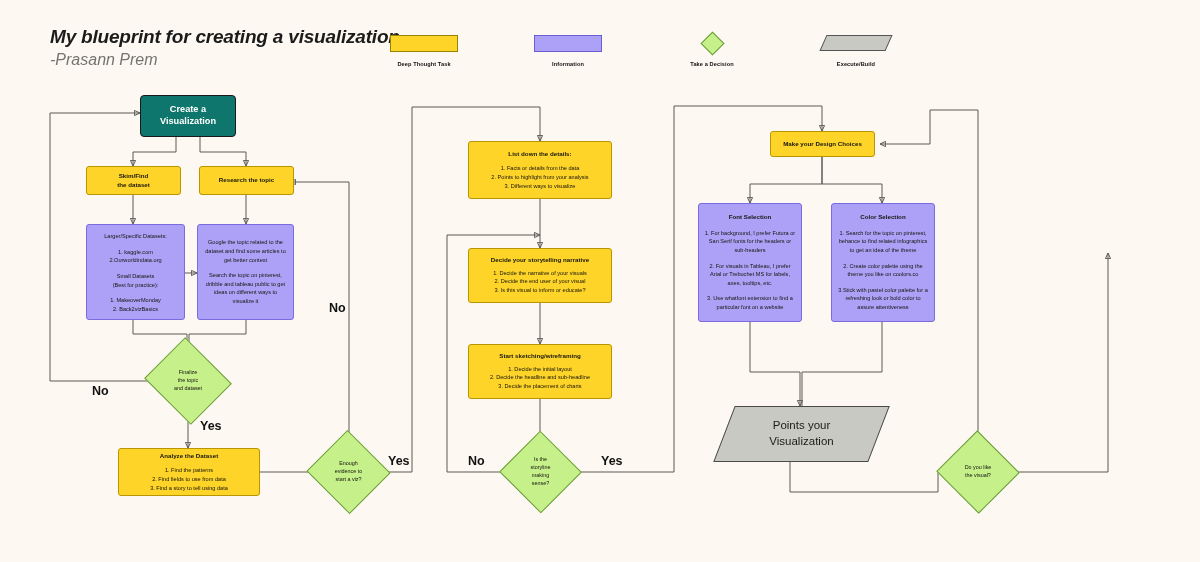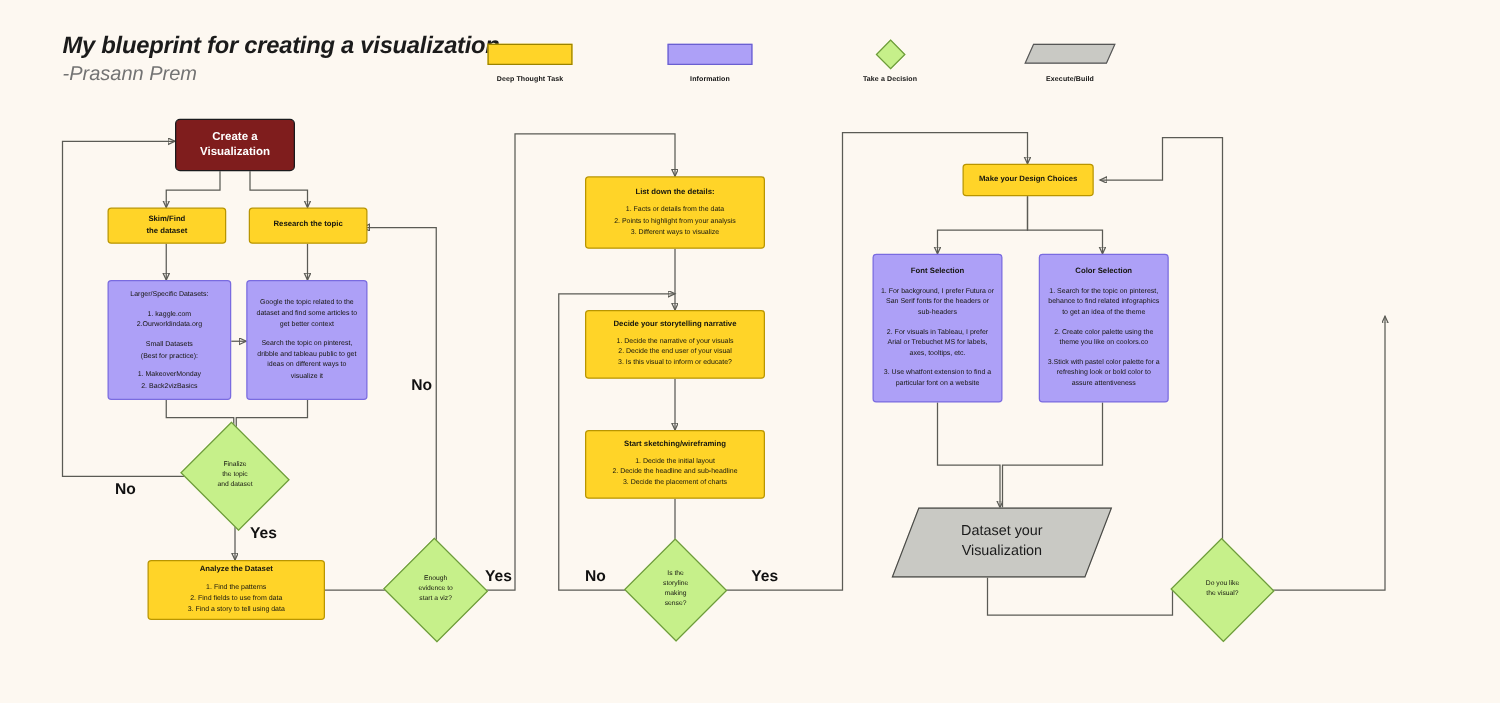--- a/index.html
+++ b/index.html
@@ -48,21 +48,21 @@
   
   .node { position: absolute; }
   .box {
     border-radius: 3px;
     display: flex; flex-direction: column; align-items: center; justify-content: center;
     text-align: center; padding: 5px 4px;
   }
   .box.task { background: #FFD428; border: 1px solid #B99500; }
   .box.info { background: #ADA0F7; border: 1px solid #7A6BE0; }
   .box.start {
-    background: #7f1d1d; border: 1px solid #1a1a1d; border-radius: 4px;
+    background: #0f766e; border: 1px solid #1a1a1d; border-radius: 4px;
     color: #fff;
     align-items: center;
   }
   .hdr { font-size: 6.2px; font-weight: bold; color: #16160f; line-height: 1.35; }
   .body-l { font-size: 5.6px; color: #16160f; line-height: 1.55; margin-top: 6px; }
   .body-l.tight { margin-top: 4px; }
   .blk { font-size: 5.6px; color: #16160f; line-height: 1.55; }
   .blk + .blk { margin-top: 7px; }
   .start-t { font-size: 9.2px; font-weight: bold; line-height: 1.3; }
 
@@ -297,21 +297,21 @@
       <div class="blk" style="margin-top:7px;">1. Search for the topic on pinterest, behance to find related infographics to get an idea of the theme</div>
       <div class="blk">2. Create color palette using the theme you like on coolors.co</div>
       <div class="blk">3.Stick with pastel color palette for a refreshing look or bold color to assure attentiveness</div>
     </div>
   </div>
 
   <div class="para" style="left:724px; top:406px; width:155px; height:56px;">
     <div class="pshape"></div>
     <div class="ptext">
       <div>
-        <div>Dataset your</div>
+        <div>Points your</div>
         <div>Visualization</div>
       </div>
     </div>
   </div>
 
   <div class="diamond" style="left:948px; top:443px; width:60px; height:58px;">
     <div class="dshape"></div>
     <div class="dtext" style="white-space:pre-line;">Do you like
 the visual?</div>
   </div>

